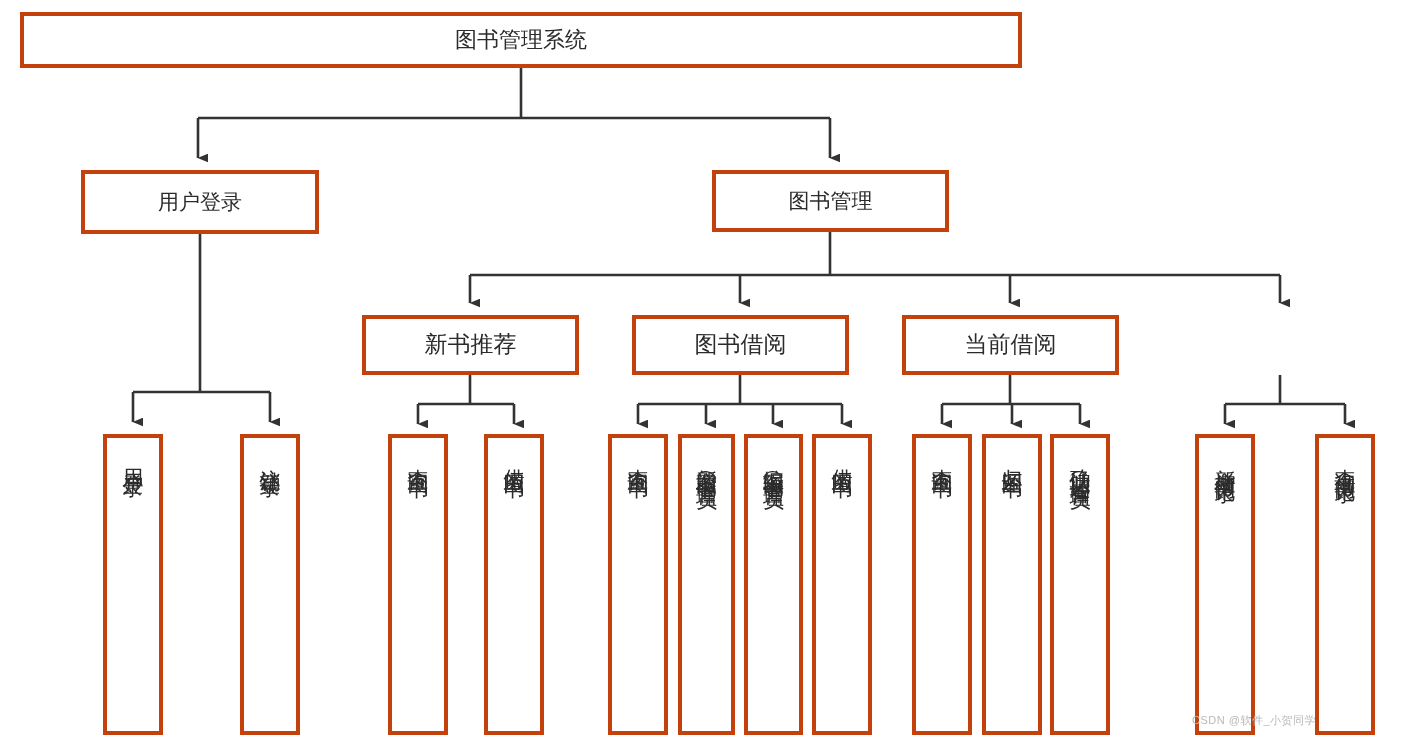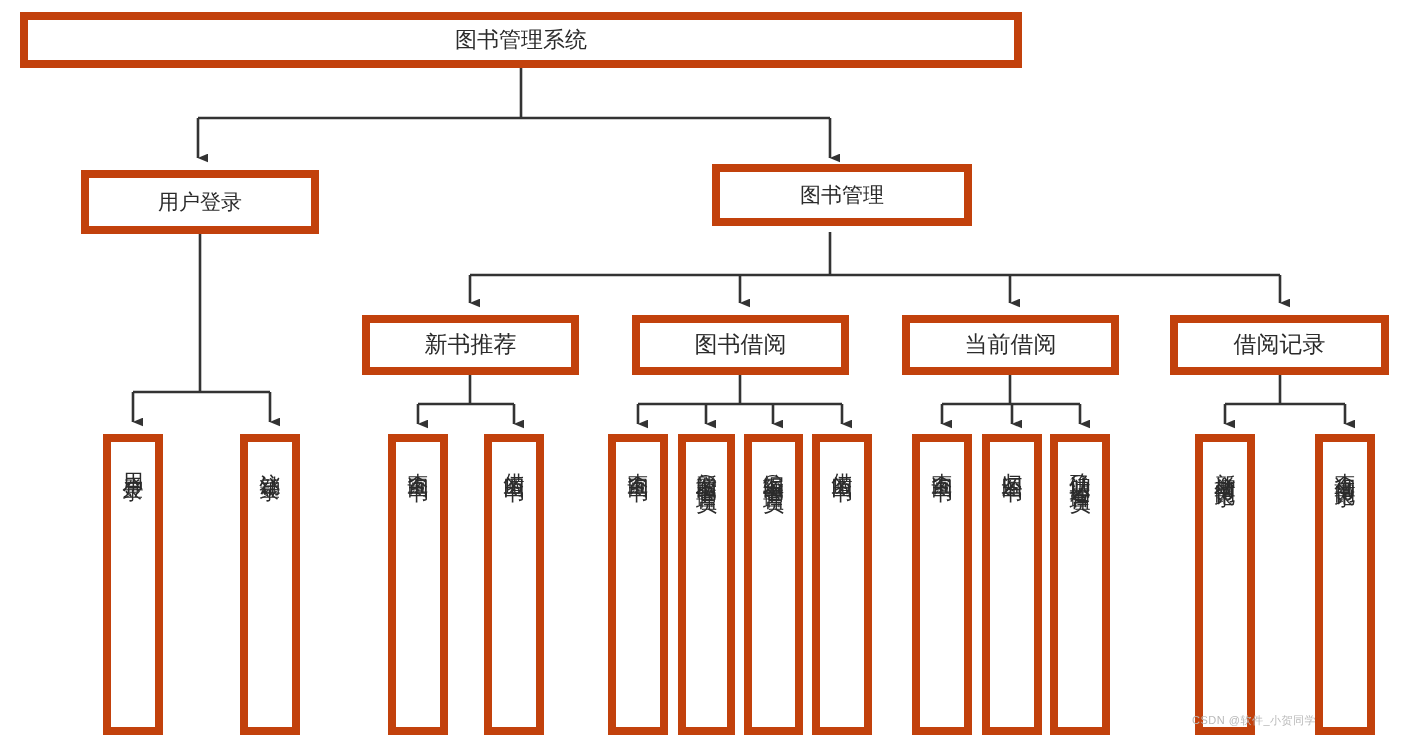--- a/index.html
+++ b/index.html
@@ -22,21 +22,21 @@
     position: absolute;
     left: 0;
     top: 0;
     width: 1405px;
     height: 747px;
   }
   .node {
     position: absolute;
     box-sizing: border-box;
     background: #ffffff;
-    border: 8px solid #c2410c;
+    border: 4px solid #c2410c;
     display: flex;
     align-items: center;
     justify-content: center;
     z-index: 2;
   }
   .node-label {
     color: #2b2b2b;
     text-align: center;
     line-height: 1.18;
     white-space: nowrap;
@@ -141,39 +141,36 @@
   </svg>
 
   <div class="node node-root" style="left:20px; top:12px; width:1002px; height:56px;">
     <span class="node-label">图书管理系统</span>
   </div>
 
   <div class="node node-l1" style="left:81px; top:170px; width:238px; height:64px;">
     <span class="node-label">用户登录</span>
   </div>
 
-  <div class="node node-l1" style="left:712px; top:164px; width:260px; height:62px;">
+  <div class="node node-l1" style="left:712px; top:170px; width:237px; height:62px;">
     <span class="node-label">图书管理</span>
   </div>
 
   <div class="node node-l2" style="left:362px; top:315px; width:217px; height:60px;">
     <span class="node-label">新书推荐</span>
   </div>
 
   <div class="node node-l2" style="left:632px; top:315px; width:217px; height:60px;">
     <span class="node-label">图书借阅</span>
   </div>
 
   <div class="node node-l2" style="left:902px; top:315px; width:217px; height:60px;">
     <span class="node-label">当前借阅</span>
   </div>
 
-  <div class="node node-l2" style="left:1170px; top:315px; width:219px; height:60px;">
-    <span class="node-label">借阅记录</span>
-  </div>
 
   <div class="node node-leaf" style="left:103px; top:434px; width:60px; height:301px;">
     <span class="node-label">用户登录</span>
   </div>
 
   <div class="node node-leaf" style="left:240px; top:434px; width:60px; height:301px;">
     <span class="node-label">注销登录</span>
   </div>
 
   <div class="node node-leaf" style="left:388px; top:434px; width:60px; height:301px;">

